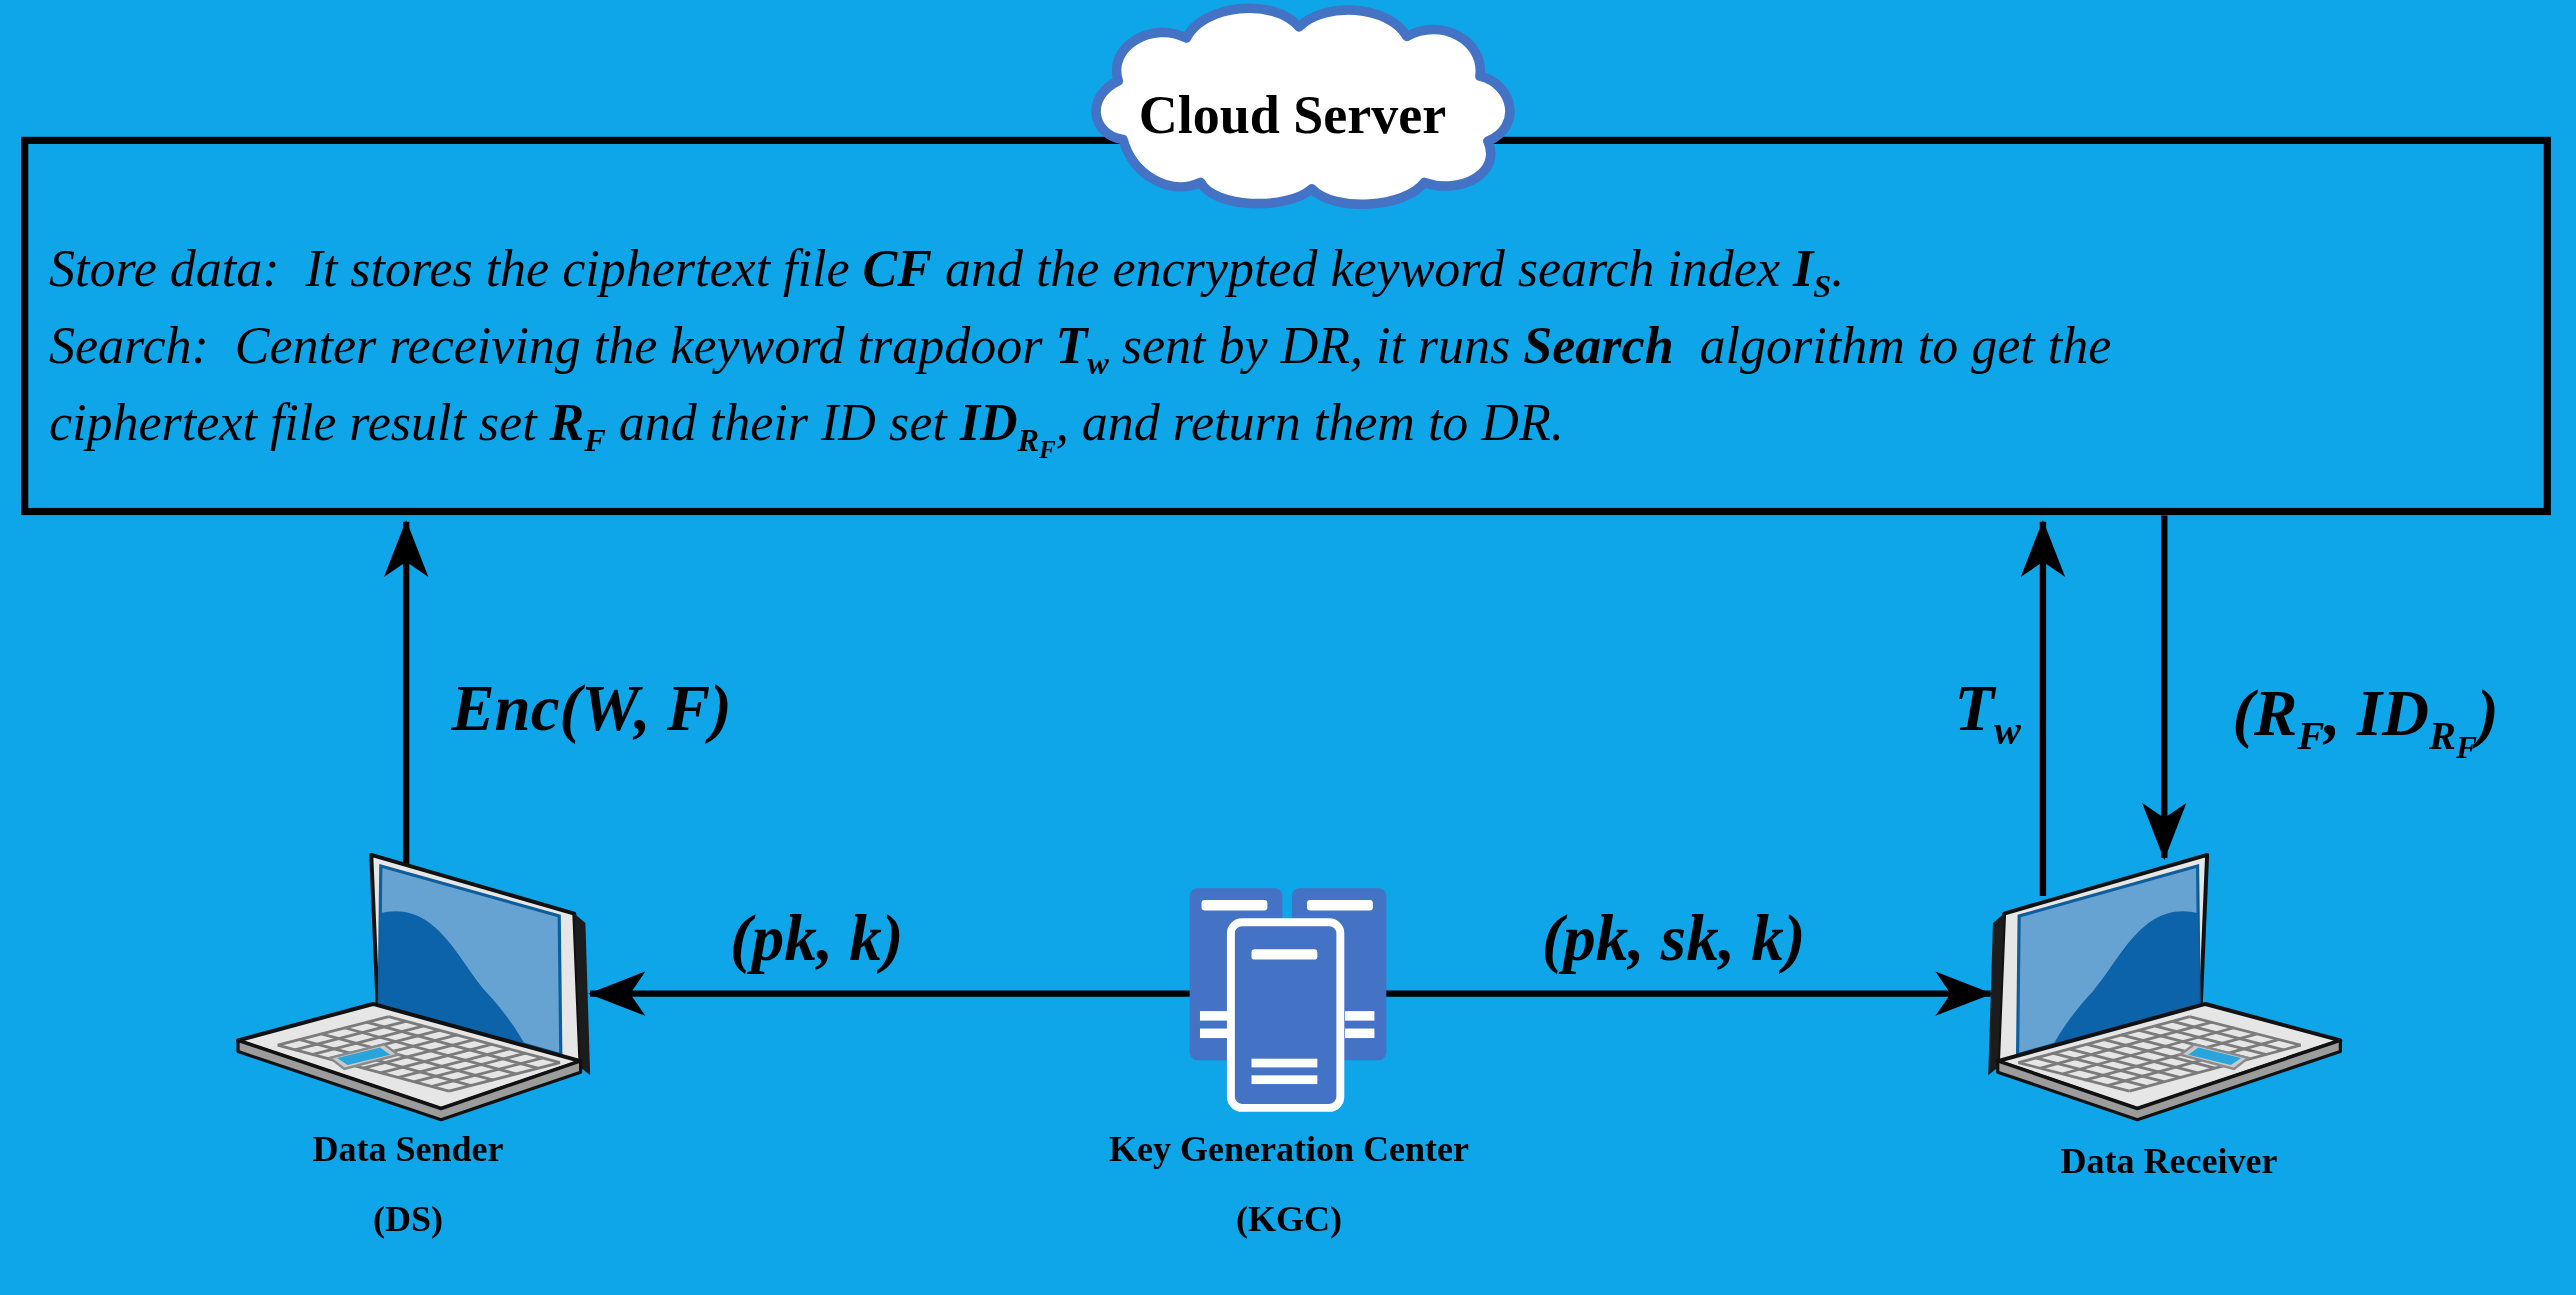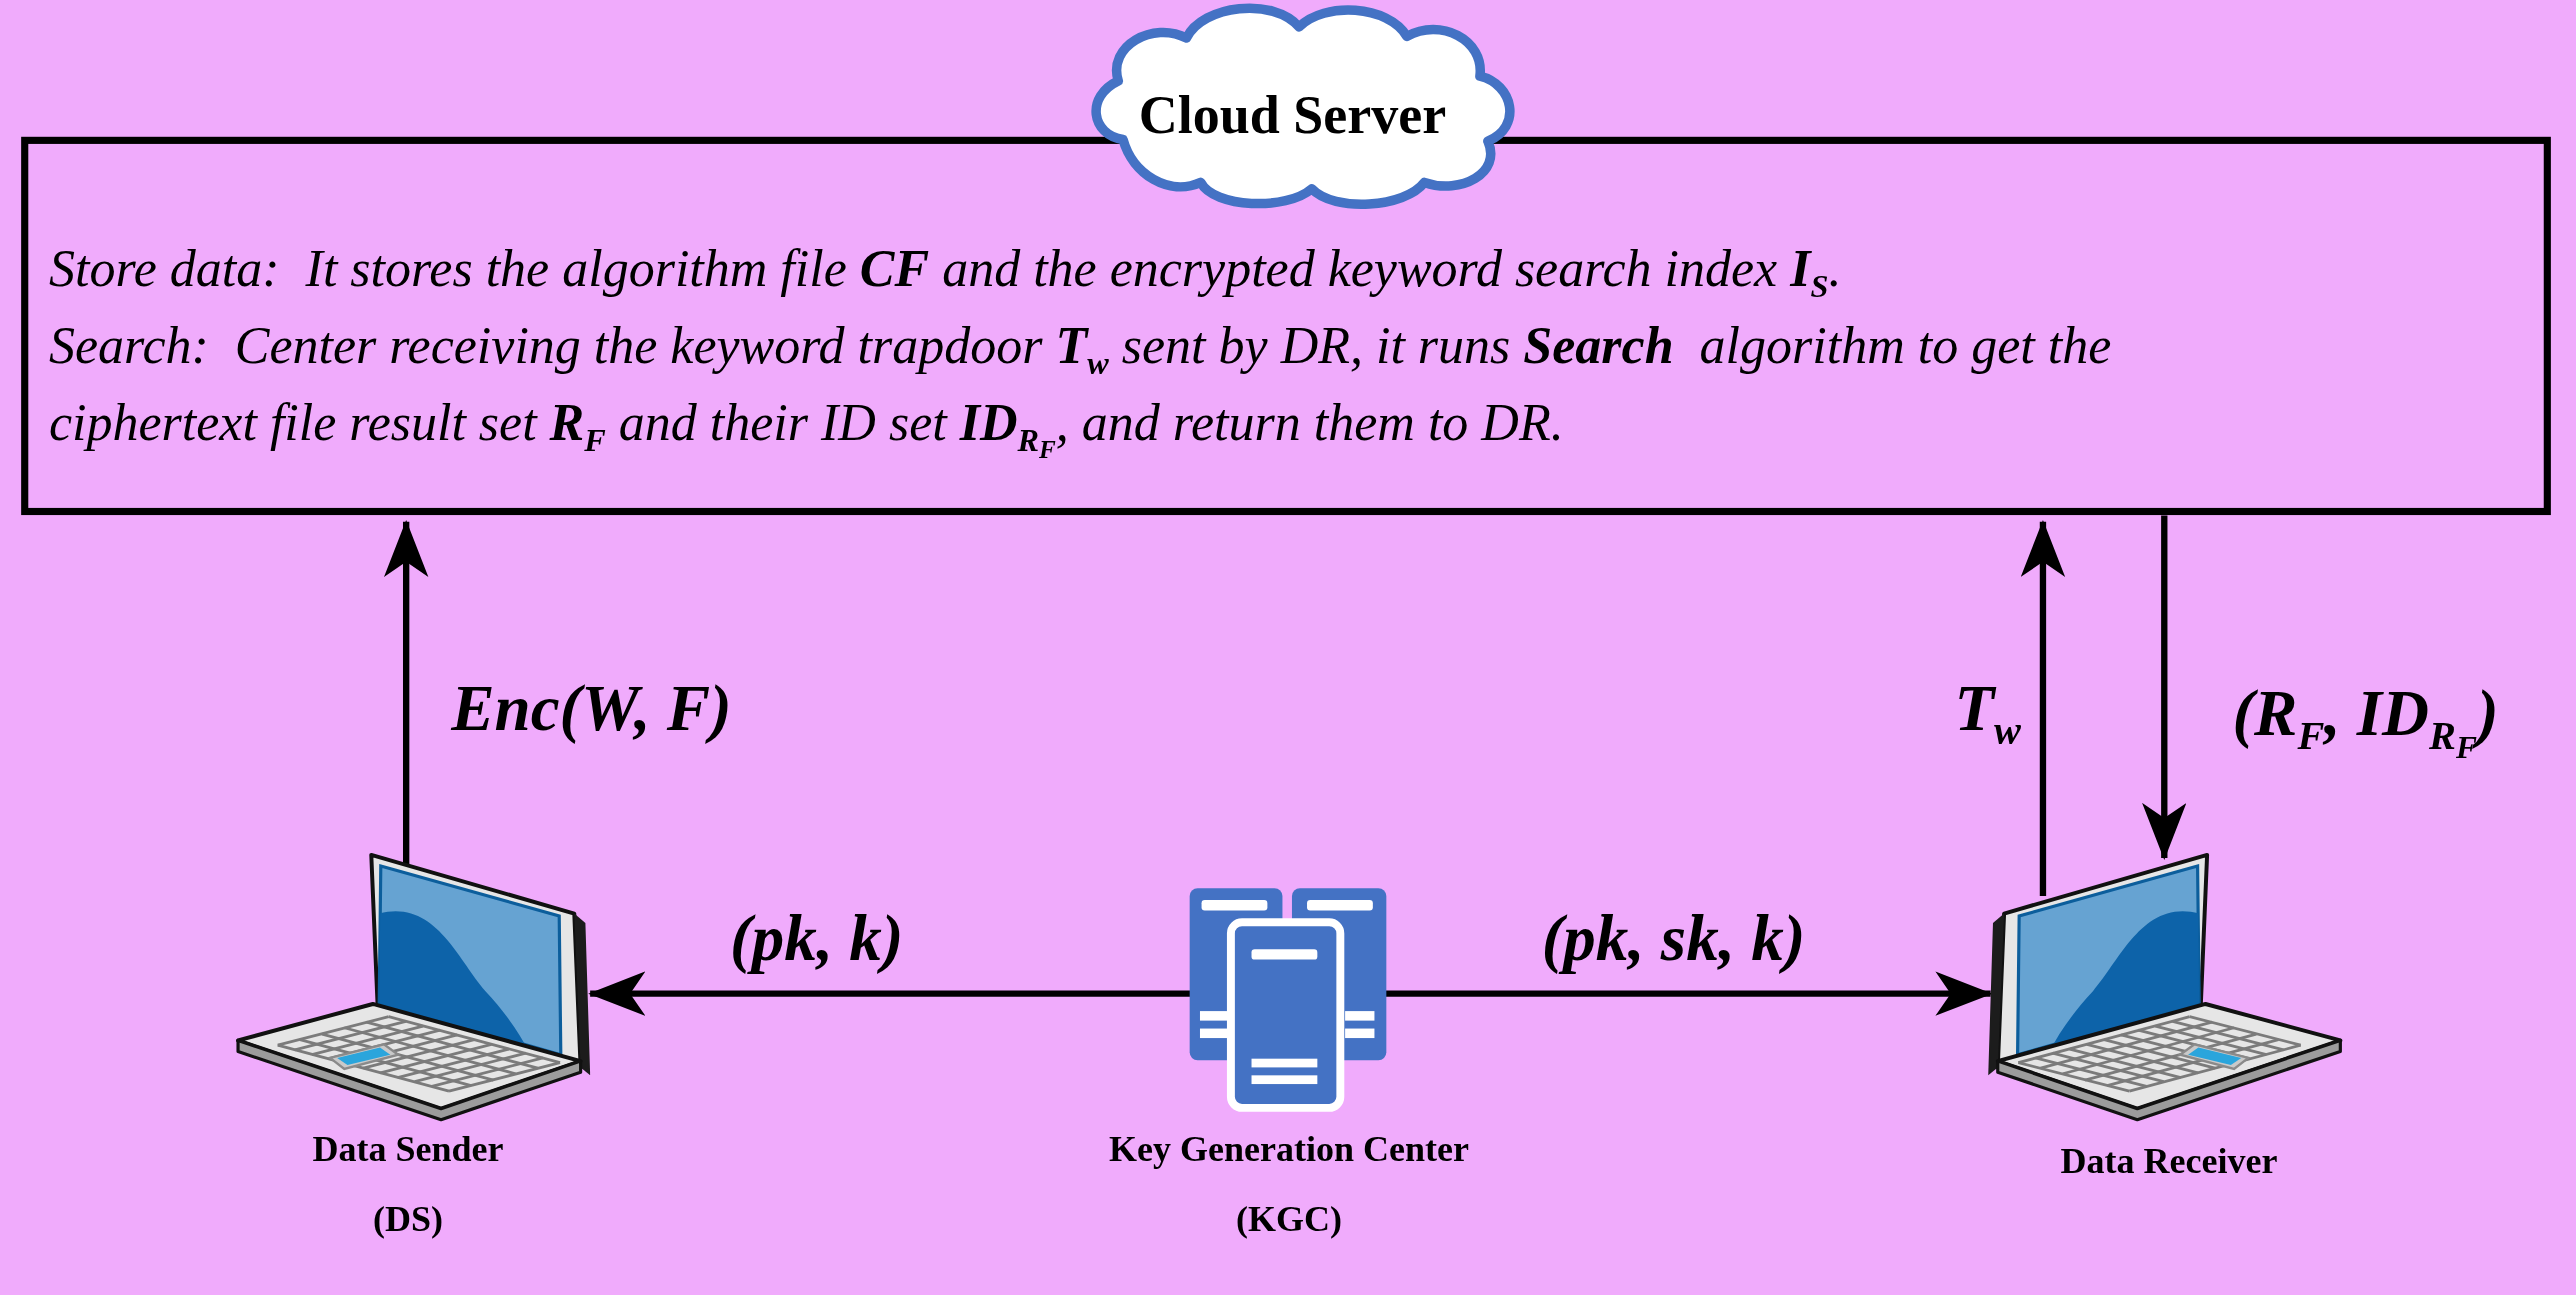--- a/index.html
+++ b/index.html
@@ -11,21 +11,21 @@
     --body-gray:#E6E6E6;
     --side-gray:#9C9C9C;
     --key-gray:#7B7B7B;
     --ink:#000000;
   }
   html,body{
     margin:0;padding:0;background:#ffffff;
     width:2576px;height:1295px;overflow:hidden;
     font-family:"Liberation Serif", serif;
   }
-  .canvas{position:relative;width:2576px;height:1295px;background:#f0abfc;}
+  .canvas{position:relative;width:2576px;height:1295px;background:#0ea5e9;}
   .art{position:absolute;left:0;top:0;}
   .txt{position:absolute;color:var(--ink);}
   .cloud-title{
     left:1061px;top:84px;width:463px;text-align:center;
     font-weight:bold;font-size:54px;line-height:63px;
   }
   .boxtext{
     left:49px;top:230px;width:2490px;
     font-style:italic;font-size:52px;line-height:77px;
   }
@@ -135,21 +135,21 @@
       <rect x="54" y="43" width="138" height="234" rx="14" fill="var(--blue)" stroke="#ffffff" stroke-width="10"></rect>
       <rect x="80" y="77" width="83" height="13" rx="4" fill="#fff"></rect>
       <rect x="80" y="215" width="83" height="11" fill="#fff"></rect>
       <rect x="80" y="236" width="83" height="11" fill="#fff"></rect>
     </g>
   </svg>
 
   <div class="txt cloud-title">Cloud Server</div>
 
   <div class="txt boxtext">
-    <div class="bline"><span>Store data:  It stores the algorithm file </span><span class="bm">CF</span><span> and the encrypted keyword search index </span><span class="bm"><span>I</span><sub>S</sub></span><span>.</span></div>
+    <div class="bline"><span>Store data:  It stores the ciphertext file </span><span class="bm">CF</span><span> and the encrypted keyword search index </span><span class="bm"><span>I</span><sub>S</sub></span><span>.</span></div>
     <div class="bline"><span>Search:  Center receiving the keyword trapdoor </span><span class="bm"><span>T</span><sub>w</sub></span><span> sent by DR, it runs </span><span class="bm">Search</span><span>  algorithm to get the</span></div>
     <div class="bline"><span>ciphertext file result set </span><span class="bm"><span>R</span><sub>F</sub></span><span> and their ID set </span><span class="bm"><span>ID</span><sub><span>R</span><sub>F</sub></sub></span><span>, and return them to DR.</span></div>
   </div>
 
   <div class="txt mlabel lbl-enc">Enc(W, F)</div>
 
   <div class="txt mlabel lbl-tw"><span>T</span><sub>w</sub></div>
 
   <div class="txt mlabel lbl-result"><span>(R</span><sub>F</sub><span>, ID</span><sub><span>R</span><sub>F</sub></sub><span>)</span></div>
 

